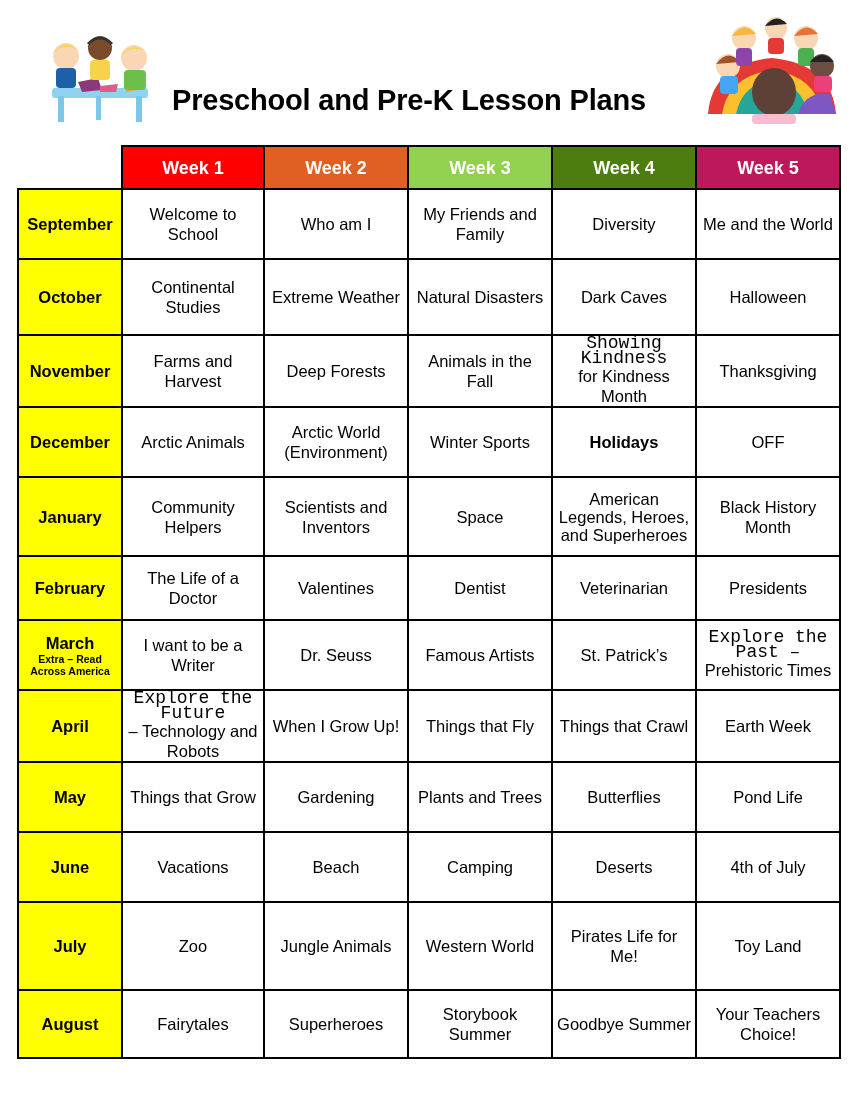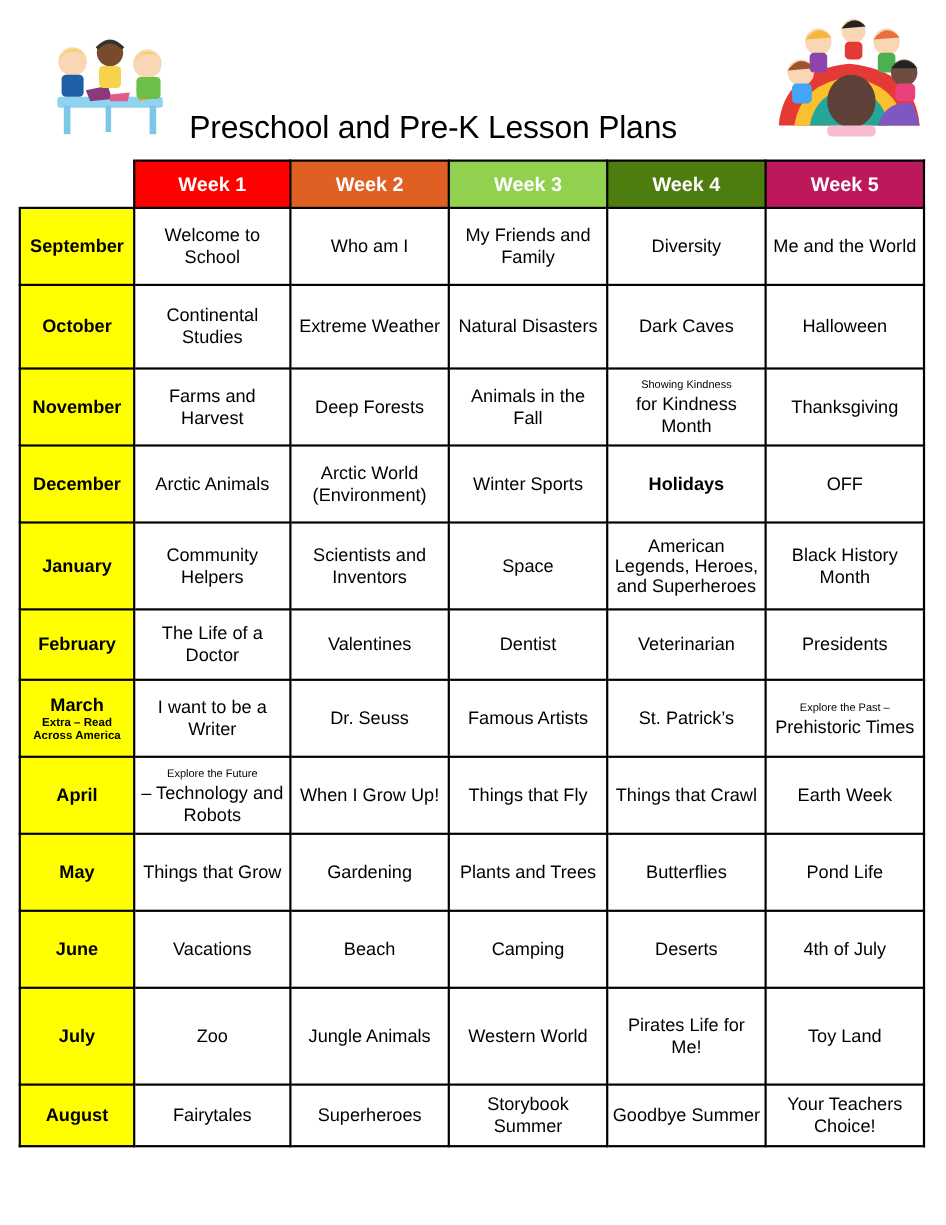--- a/index.html
+++ b/index.html
@@ -2,35 +2,35 @@
 <html><head>
 <meta charset="utf-8">
 <style>
   * { box-sizing: border-box; margin: 0; padding: 0; }
   html, body { width: 860px; height: 1114px; background: #ffffff; overflow: hidden; }
   body { position: relative; font-family: "Liberation Sans", sans-serif; color: #000; }
 
   .clip-left { position: absolute; left: 38px; top: 30px; width: 130px; height: 100px; }
   .clip-right { position: absolute; left: 702px; top: 14px; width: 140px; height: 112px; }
 
-  .title { position: absolute; left: 172px; top: 100px; font-size: 29px; font-weight: normal; white-space: nowrap; letter-spacing: -0.2px; }
+  .title { position: absolute; left: 172px; top: 84px; font-size: 29px; font-weight: bold; white-space: nowrap; letter-spacing: -0.2px; }
 
   table.plan {
     position: absolute; left: 17px; top: 145px;
     border-collapse: collapse; table-layout: fixed; padding-left: 12px;
   }
   table.plan td, table.plan th {
     border: 2px solid #000; text-align: center; vertical-align: middle;
     font-size: 16.5px; line-height: 20px; padding: 0 4px;
   }
   table.plan th.corner { border: none; border-bottom: 2px solid #000; border-right: 2px solid #000; background: transparent; }
   table.plan th.week { color: #fff; font-weight: bold; font-size: 18px; height: 43px; }
   td.month { background: #ffff00; font-weight: bold; font-size: 16px; }
   td.month .sub { display: block; font-size: 10.5px; line-height: 12px; }
-  .small { display: block; font-size: 10px; line-height: 15px; }
+  .small { display: block; font-size: 18px; line-height: 15px; font-family: Liberation Mono, monospace; }
   .bold { font-weight: bold; }
 </style>
 </head>
 <body>
 
 <div class="clip-left">
   <svg width="130" height="100" viewBox="0 0 130 100">
 
     <rect x="14" y="58" width="96" height="10" rx="3" fill="#8fd3f0"></rect>
     <rect x="20" y="66" width="6" height="26" fill="#7cc6e8"></rect>
@@ -210,21 +210,21 @@
 
     <tr style="height:88px">
       <td class="month">July</td>
       <td>Zoo</td>
       <td>Jungle Animals</td>
       <td>Western World</td>
       <td>Pirates Life for Me!</td>
       <td>Toy Land</td>
     </tr>
 
-    <tr style="height:56px">
+    <tr style="height:68px">
       <td class="month">August</td>
       <td>Fairytales</td>
       <td>Superheroes</td>
       <td>Storybook Summer</td>
       <td>Goodbye Summer</td>
       <td>Your Teachers Choice!</td>
     </tr>
   </tbody>
 </table>
 

